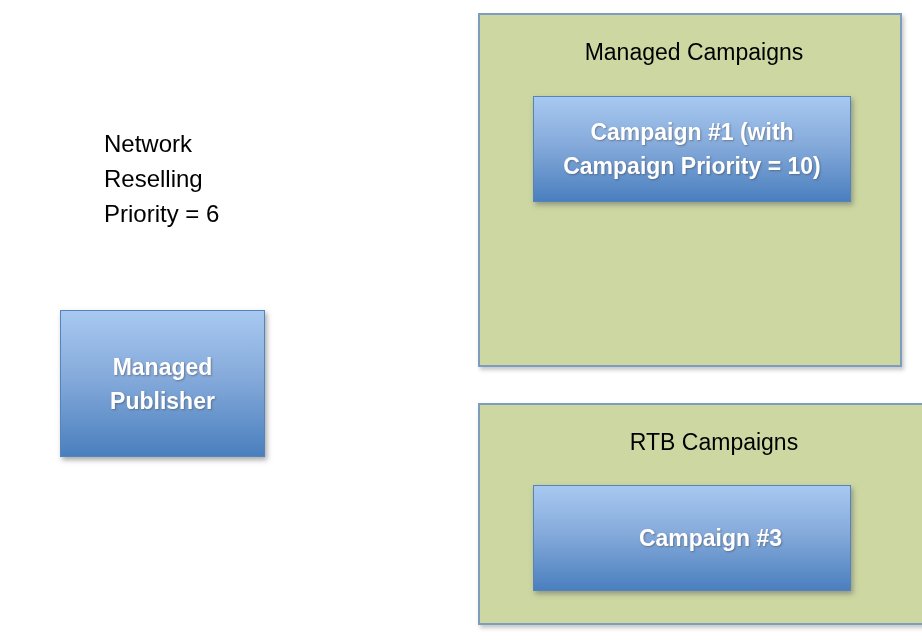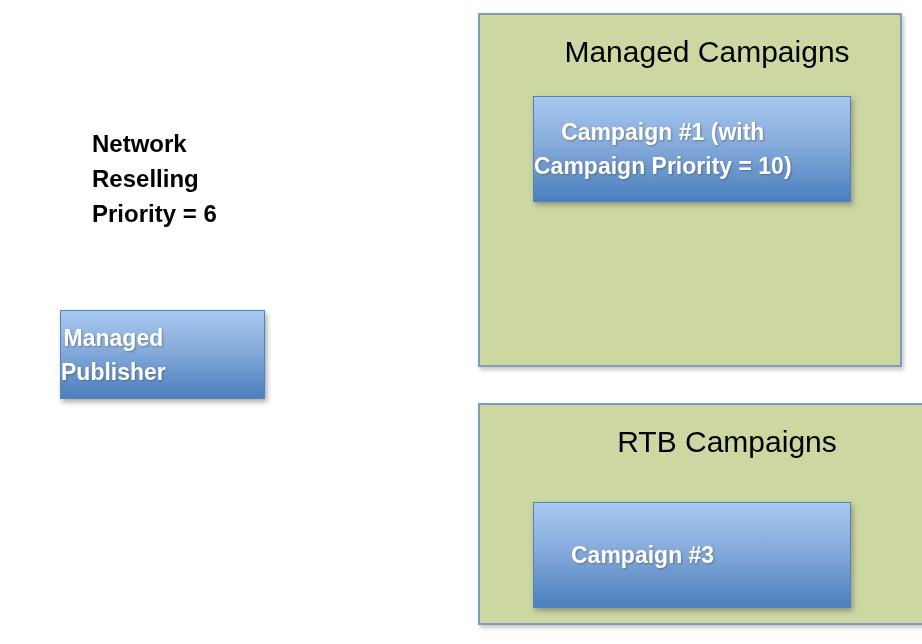--- a/index.html
+++ b/index.html
@@ -14,65 +14,66 @@
     background: #ffffff;
     overflow: hidden;
   }
   .note {
     position: absolute;
     color: #000000;
     font-size: 24px;
     line-height: 35px;
     white-space: pre-line;
   }
-  .note-priority { left: 92px; top: 126px; font-weight: bold; }
+  .note-priority { left: 104px; top: 126px; }
   .note-assume  { left: 28px; top: 460px; }
 
   .blue-box {
     position: absolute;
     box-sizing: border-box;
     background: linear-gradient(180deg, #a7c8f0 0%, #86abdb 45%, #4a7fbe 100%);
     border: 1px solid #5584bb;
     box-shadow: 2px 3px 5px rgba(100,100,100,0.55);
     display: flex;
     align-items: center;
+    justify-content: center;
     text-align: center;
     color: #ffffff;
     font-weight: bold;
     font-size: 23px;
     line-height: 34px;
     white-space: pre-line;
     text-shadow: 1px 1px 2px rgba(60,60,60,0.45);
   }
-  .publisher { left: 60px; top: 310px; width: 205px; height: 89px; }
+  .publisher { left: 60px; top: 310px; width: 205px; height: 147px; }
 
   .group {
     position: absolute;
     box-sizing: border-box;
     background: #cdd7a2;
     border: 2px solid #7e9cbd;
     box-shadow: 2px 3px 4px rgba(130,130,130,0.45);
   }
   .group-managed { left: 478px; top: 13px;  width: 424px; height: 354px; }
   .group-rtb     { left: 478px; top: 403px; width: 464px; height: 222px; }
 
   .group-title {
     position: absolute;
-    left: 17px;
+    left: 4px;
     top: 21px;
     width: 100%;
     text-align: center;
     color: #000000;
-    font-size: 30px;
+    font-size: 23px;
     line-height: 32px;
   }
   .campaign { width: 318px; height: 106px; left: 53px; }
   .c1 { top: 81px;  }
   .c2 { top: 215px; }
-  .c3 { top: 97px; padding-left: 37px;  }
+  .c3 { top: 80px; padding-left: 37px;  }
 </style>
 </head>
 <body>
 
 <div class="canvas">
 
   <div class="note note-priority">Network
 Reselling
 Priority = 6</div>
 

